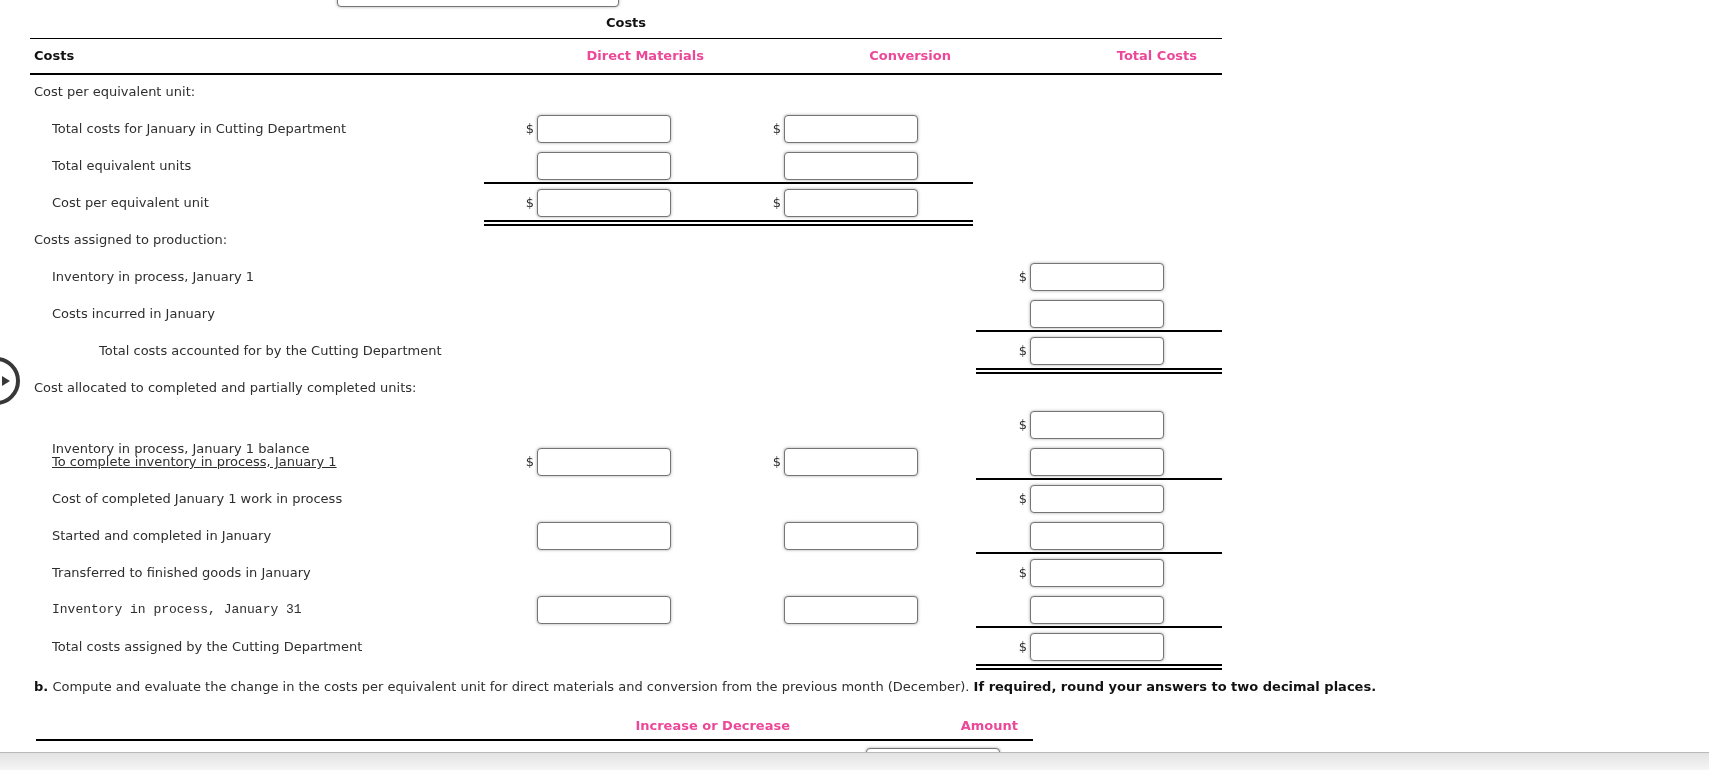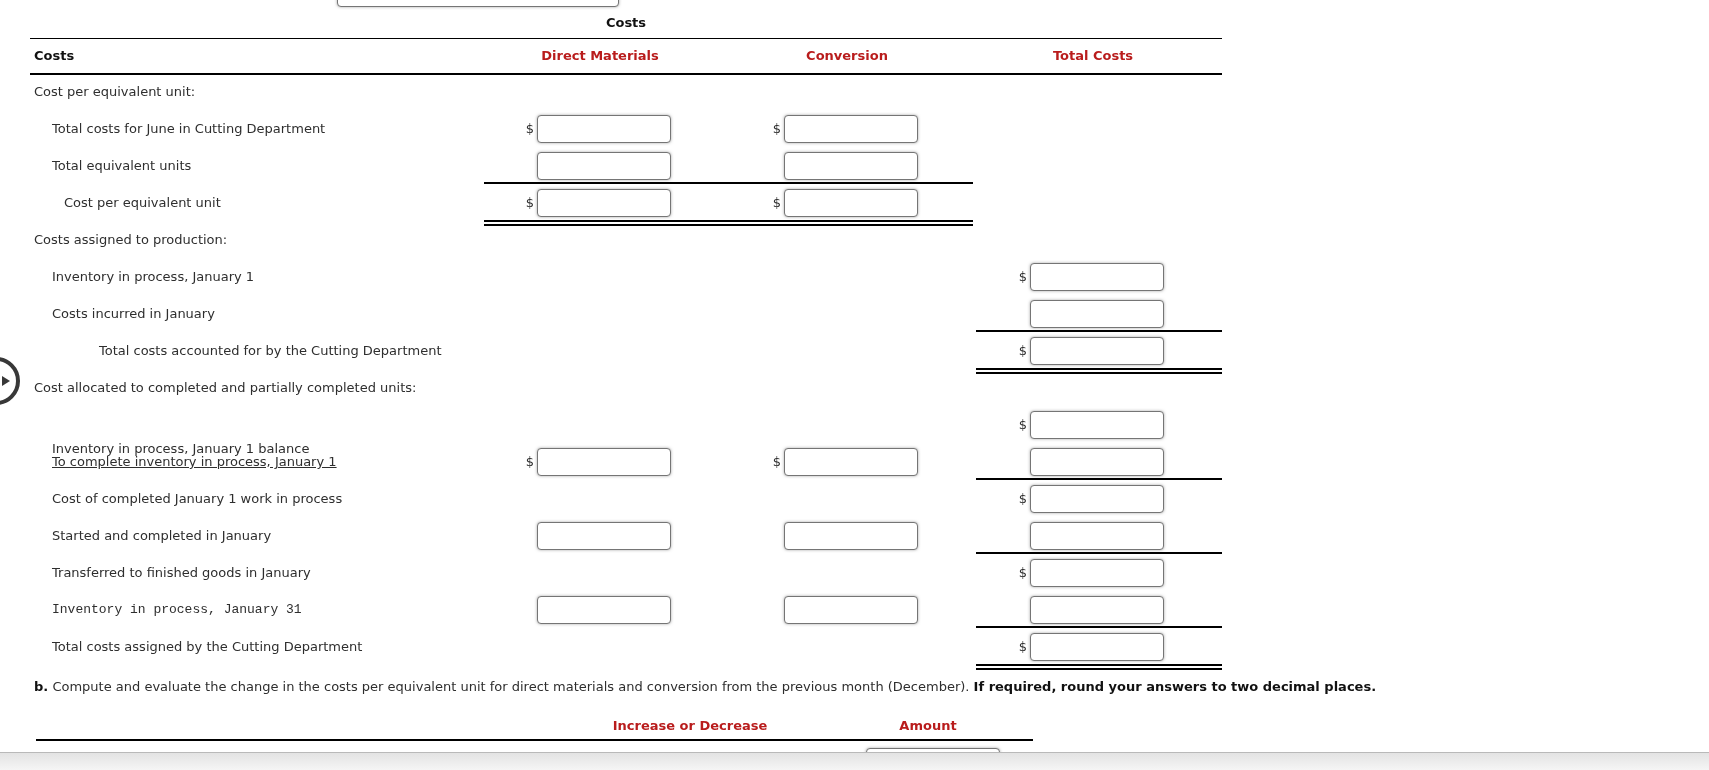--- a/index.html
+++ b/index.html
@@ -5,21 +5,21 @@
   html,body{margin:0;padding:0;}
   body{
     width:1709px;height:770px;position:relative;overflow:hidden;
     background:#ffffff;
     font-family:"DejaVu Sans","Liberation Sans",sans-serif;
     font-size:13px;color:#2e2e2e;
   }
   .abs{position:absolute;}
   .lbl{position:absolute;height:16px;line-height:16px;white-space:nowrap;}
   .bold{font-weight:bold;color:#111;}
-  .hdr{position:absolute;height:16px;line-height:16px;font-weight:bold;color:#b91c1c;text-align:center;white-space:nowrap;}
+  .hdr{position:absolute;height:16px;line-height:16px;font-weight:bold;color:#ec4899;text-align:right;white-space:nowrap;}
   .rule{position:absolute;background:#000;}
   input.cell{
     position:absolute;width:124px;height:26px;box-sizing:content-box;
     border:1px solid #757575;border-radius:4px;
     box-shadow:0 0 3px rgba(90,90,90,.55);
     font-family:"DejaVu Sans","Liberation Sans",sans-serif;font-size:13px;
     padding:0 4px;outline:none;background:#fff;
   }
   .dollar{position:absolute;width:14px;height:16px;line-height:16px;text-align:right;color:#2e2e2e;}
   .title{position:absolute;left:30px;width:1192px;text-align:center;font-weight:bold;color:#111;height:16px;line-height:16px;}
@@ -52,30 +52,30 @@
 <div class="rule" style="left:30px;top:38px;width:1192px;height:1px;"></div>
 <div class="rule" style="left:30px;top:73px;width:1192px;height:2px;"></div>
 
 <div class="lbl bold" style="left:34px;top:48px;">Costs</div>
 <div class="hdr" style="left:496px;top:48px;width:208px;">Direct Materials</div>
 <div class="hdr" style="left:743px;top:48px;width:208px;">Conversion</div>
 <div class="hdr" style="left:989px;top:48px;width:208px;">Total Costs</div>
 
 <div id="table-rows">
     <div class="lbl" style="left: 34px; top: 84px;">Cost per equivalent unit:</div>
-    <div class="lbl" style="left: 52px; top: 121px;">Total costs for June in Cutting Department</div>
+    <div class="lbl" style="left: 52px; top: 121px;">Total costs for January in Cutting Department</div>
     <div class="dollar" style="left: 520px; top: 121px;">$</div>
     <input class="cell" style="left: 537px; top: 115px;">
     <div class="dollar" style="left: 767px; top: 121px;">$</div>
     <input class="cell" style="left: 784px; top: 115px;">
     <div class="lbl" style="left: 52px; top: 158px;">Total equivalent units</div>
     <input class="cell" style="left: 537px; top: 152px;">
     <input class="cell" style="left: 784px; top: 152px;">
     <div class="rule" style="left: 484px; top: 182px; width: 489px; height: 2px;"></div>
-    <div class="lbl" style="left: 64px; top: 195px;">Cost per equivalent unit</div>
+    <div class="lbl" style="left: 52px; top: 195px;">Cost per equivalent unit</div>
     <div class="dollar" style="left: 520px; top: 195px;">$</div>
     <input class="cell" style="left: 537px; top: 189px;">
     <div class="dollar" style="left: 767px; top: 195px;">$</div>
     <input class="cell" style="left: 784px; top: 189px;">
     <div class="rule" style="left: 484px; top: 220px; width: 489px; height: 2px;"></div>
     <div class="rule" style="left: 484px; top: 224px; width: 489px; height: 2px;"></div>
     <div class="lbl" style="left: 34px; top: 232px;">Costs assigned to production:</div>
     <div class="lbl" style="left: 52px; top: 269px;">Inventory in process, January 1</div>
     <div class="dollar" style="left: 1013px; top: 269px;">$</div>
     <input class="cell" style="left: 1030px; top: 263px;">

